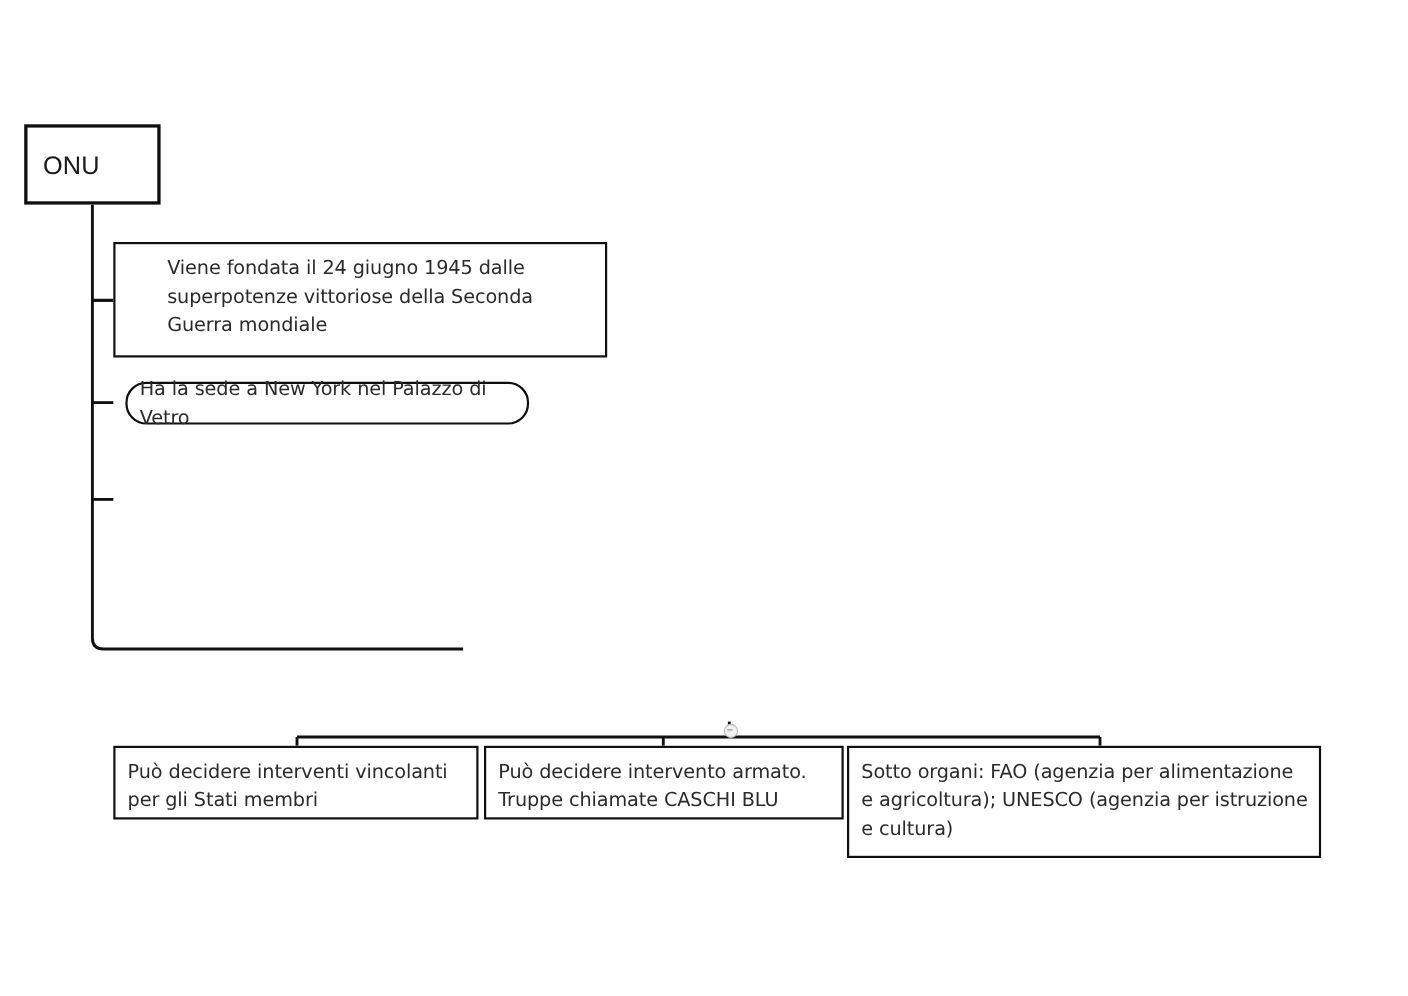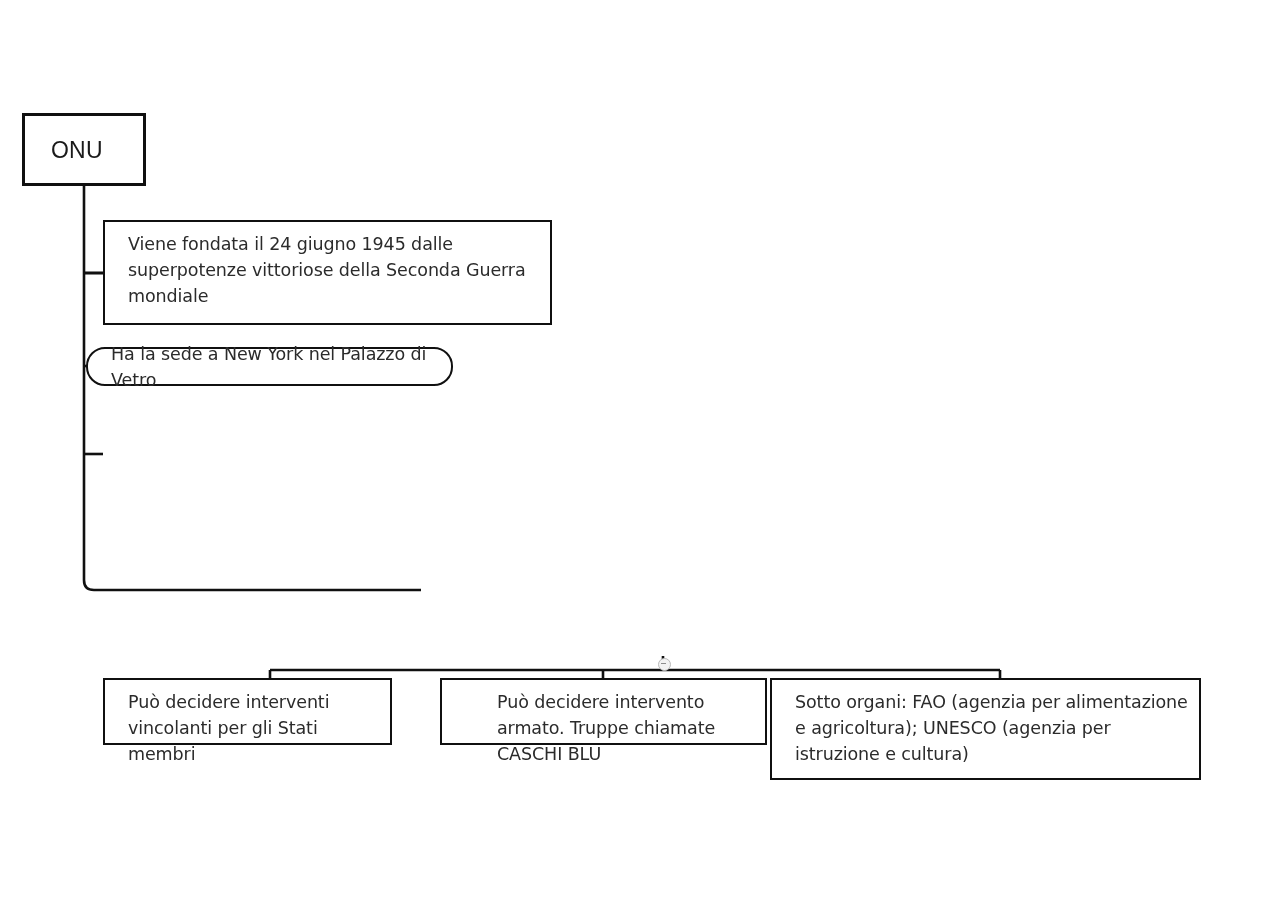--- a/index.html
+++ b/index.html
@@ -37,21 +37,20 @@
   }
   .node .node-text {
     display: block;
     width: 100%;
     color: #2b2b2b;
     font-size: 17.5px;
     line-height: 26px;
     letter-spacing: -0.1px;
     padding: 0 10px 0 11px;
     white-space: pre-line;
-    margin-left: 12px;
   }
   .node.root {
     border-width: 3px;
     align-items: center;
     justify-content: flex-start;
   }
   .node.root .node-text {
     font-family: "Liberation Sans", sans-serif;
     font-size: 23px;
     line-height: 28px;
@@ -106,37 +105,37 @@
       <path d="M 270 670 L 270 678"></path>
       <path d="M 603 670 L 603 678"></path>
       <path d="M 1000 670 L 1000 678"></path>
     </g>
   </svg>
 
   <div class="node root" style="left:22px; top:113px; width:124px; height:73px;">
     <span class="node-text">ONU</span>
   </div>
 
-  <div class="node top-aligned" style="left:103px; top:220px; width:449px; height:105px;">
+  <div class="node top-aligned" style="left:103px; top:220px; width:449px; height:105px;padding-left:36px;">
     <span class="node-text">Viene fondata il 24 giugno 1945 dalle superpotenze vittoriose della Seconda Guerra mondiale</span>
   </div>
 
-  <div class="node" style="left:86px; top:347px; width:367px; height:39px;border-radius:19px;">
+  <div class="node" style="left:114px; top:347px; width:367px; height:39px;border-radius:19px;">
     <span class="node-text">Ha la sede a New York nel Palazzo di Vetro</span>
   </div>
 
 
 
   <div class="collapse-handle" style="left:658px; top:658px;"></div>
 
-  <div class="node top-aligned" style="left:103px; top:678px; width:289px; height:67px;">
+  <div class="node top-aligned" style="left:103px; top:678px; width:332px; height:67px;">
     <span class="node-text">Può decidere interventi vincolanti per gli Stati membri</span>
   </div>
 
-  <div class="node top-aligned" style="left:440px; top:678px; width:327px; height:67px;padding-left:32px;">
+  <div class="node top-aligned" style="left:440px; top:678px; width:327px; height:67px;">
     <span class="node-text">Può decidere intervento armato. Truppe chiamate CASCHI BLU</span>
   </div>
 
   <div class="node top-aligned" style="left:770px; top:678px; width:431px; height:102px;">
     <span class="node-text">Sotto organi: FAO (agenzia per alimentazione e agricoltura); UNESCO (agenzia per istruzione e cultura)</span>
   </div>
 
 </div>
 
 </body></html>

